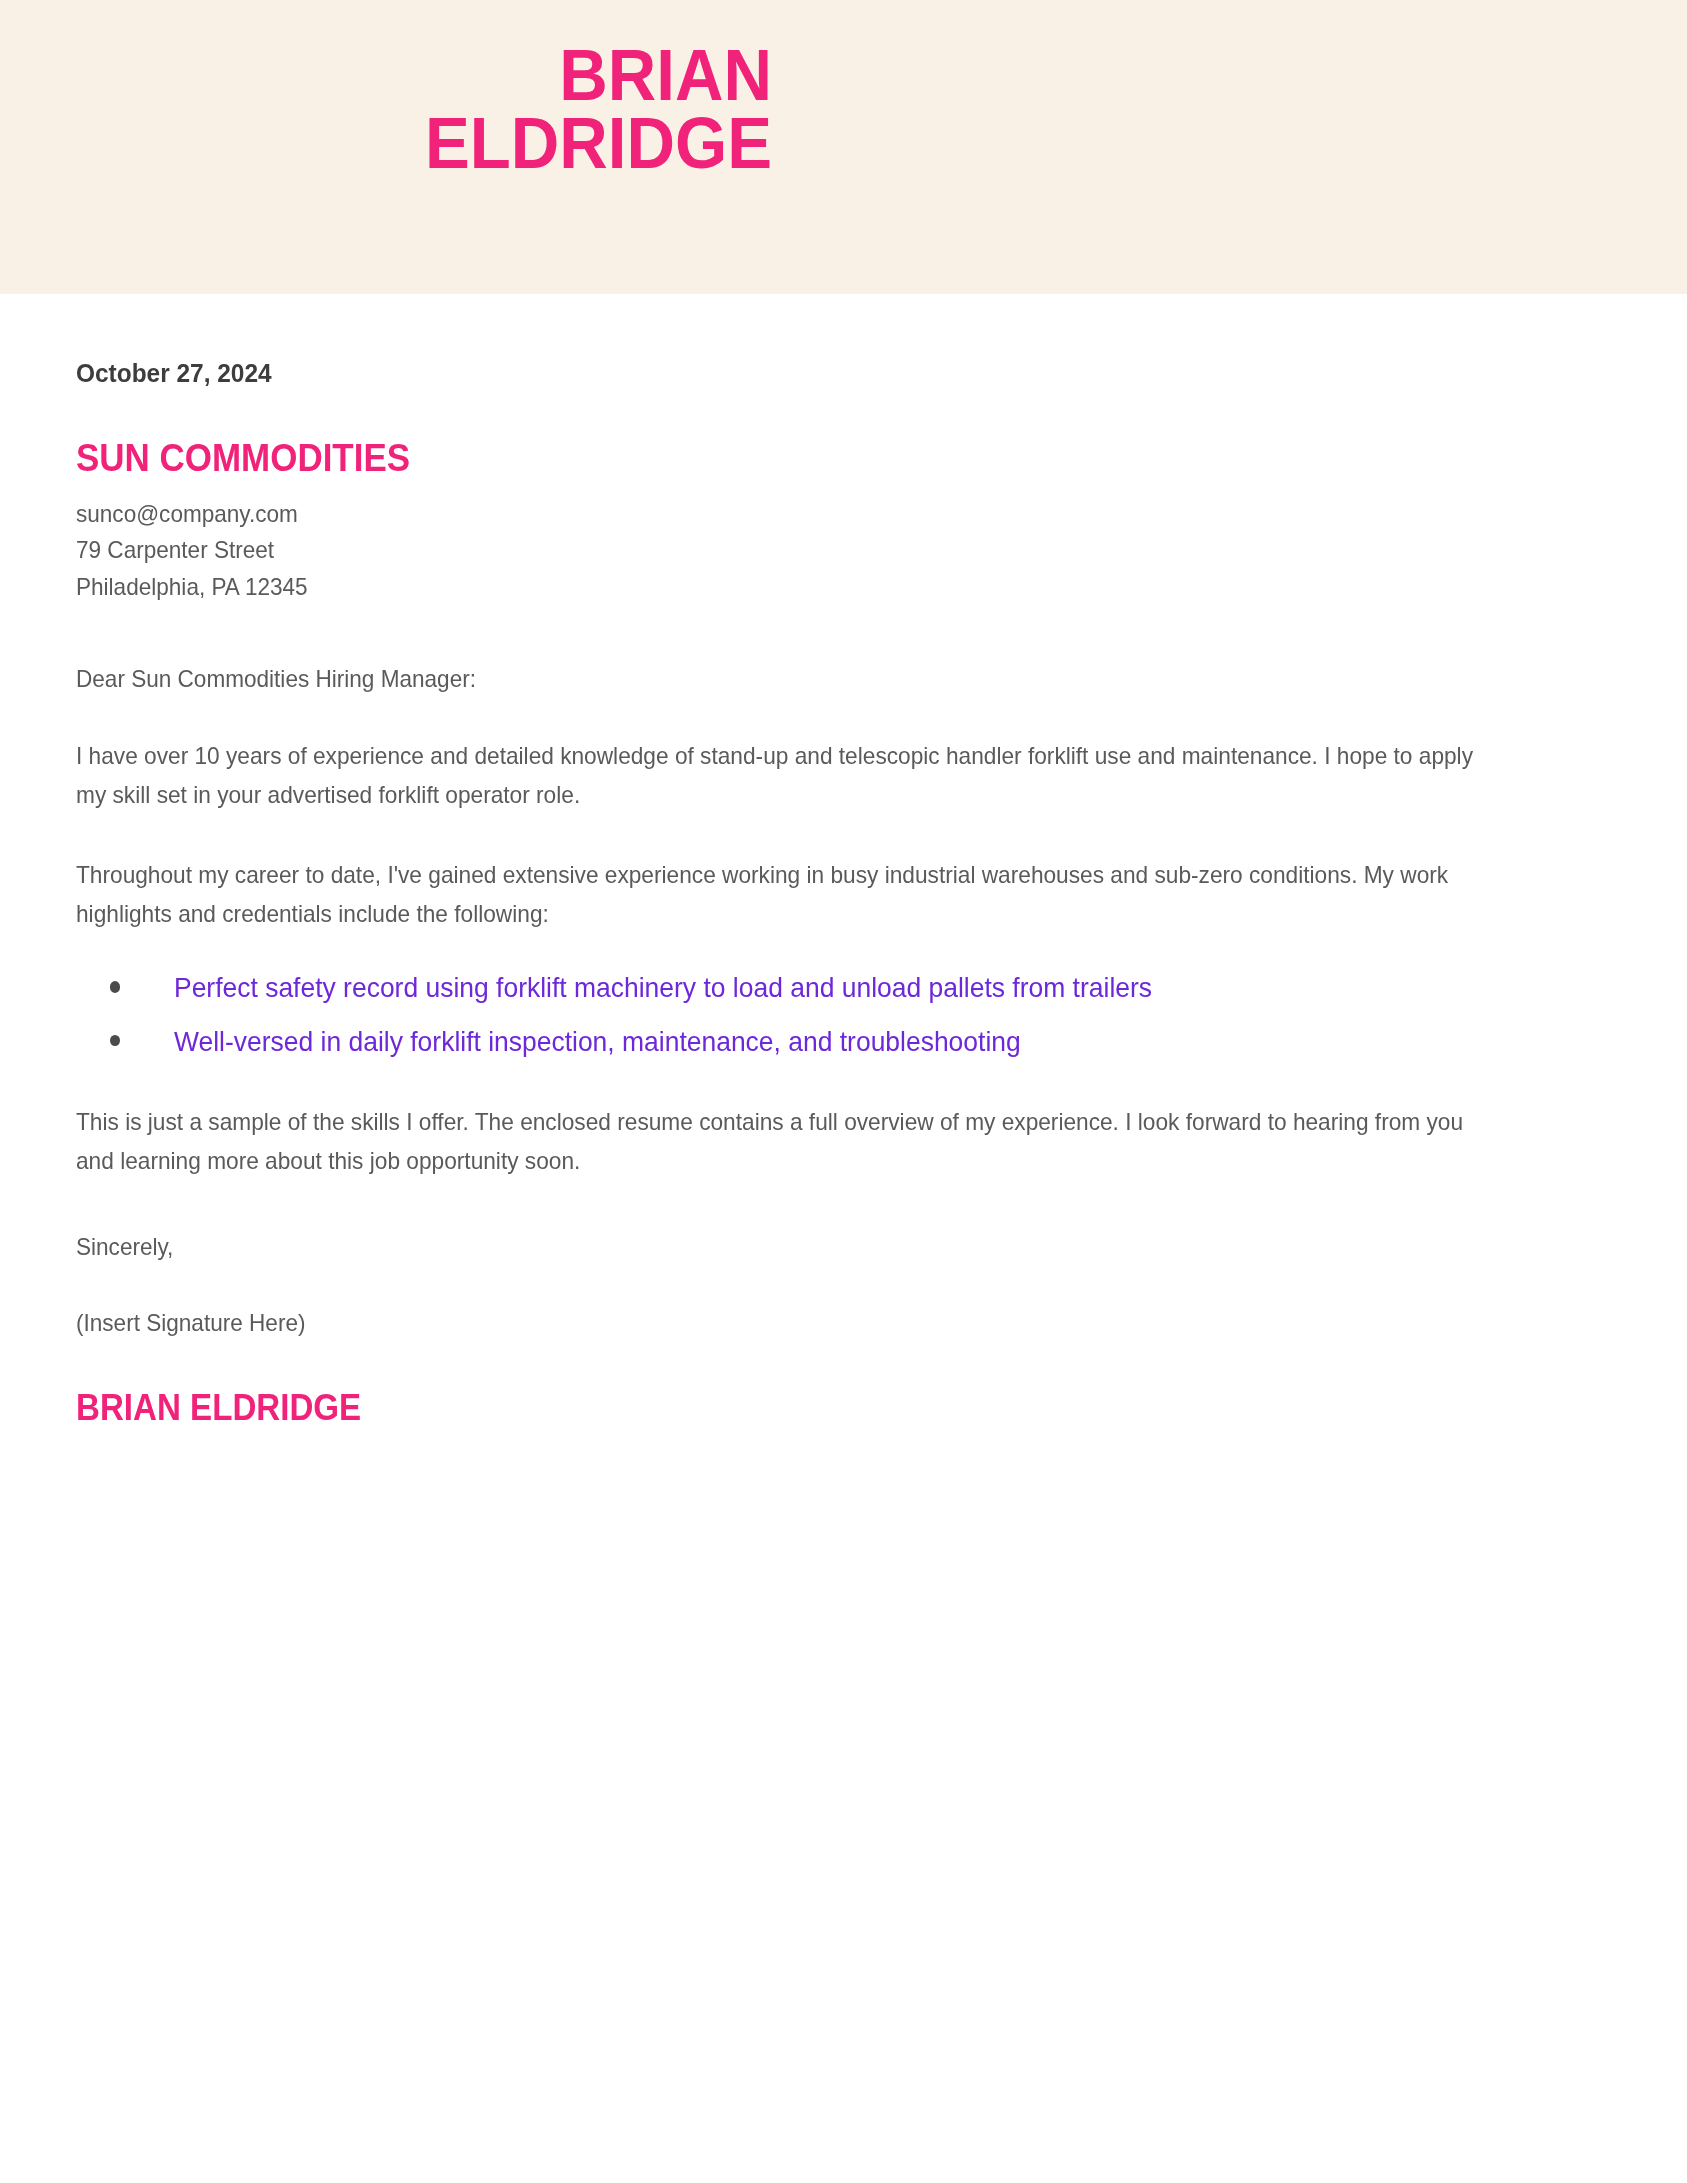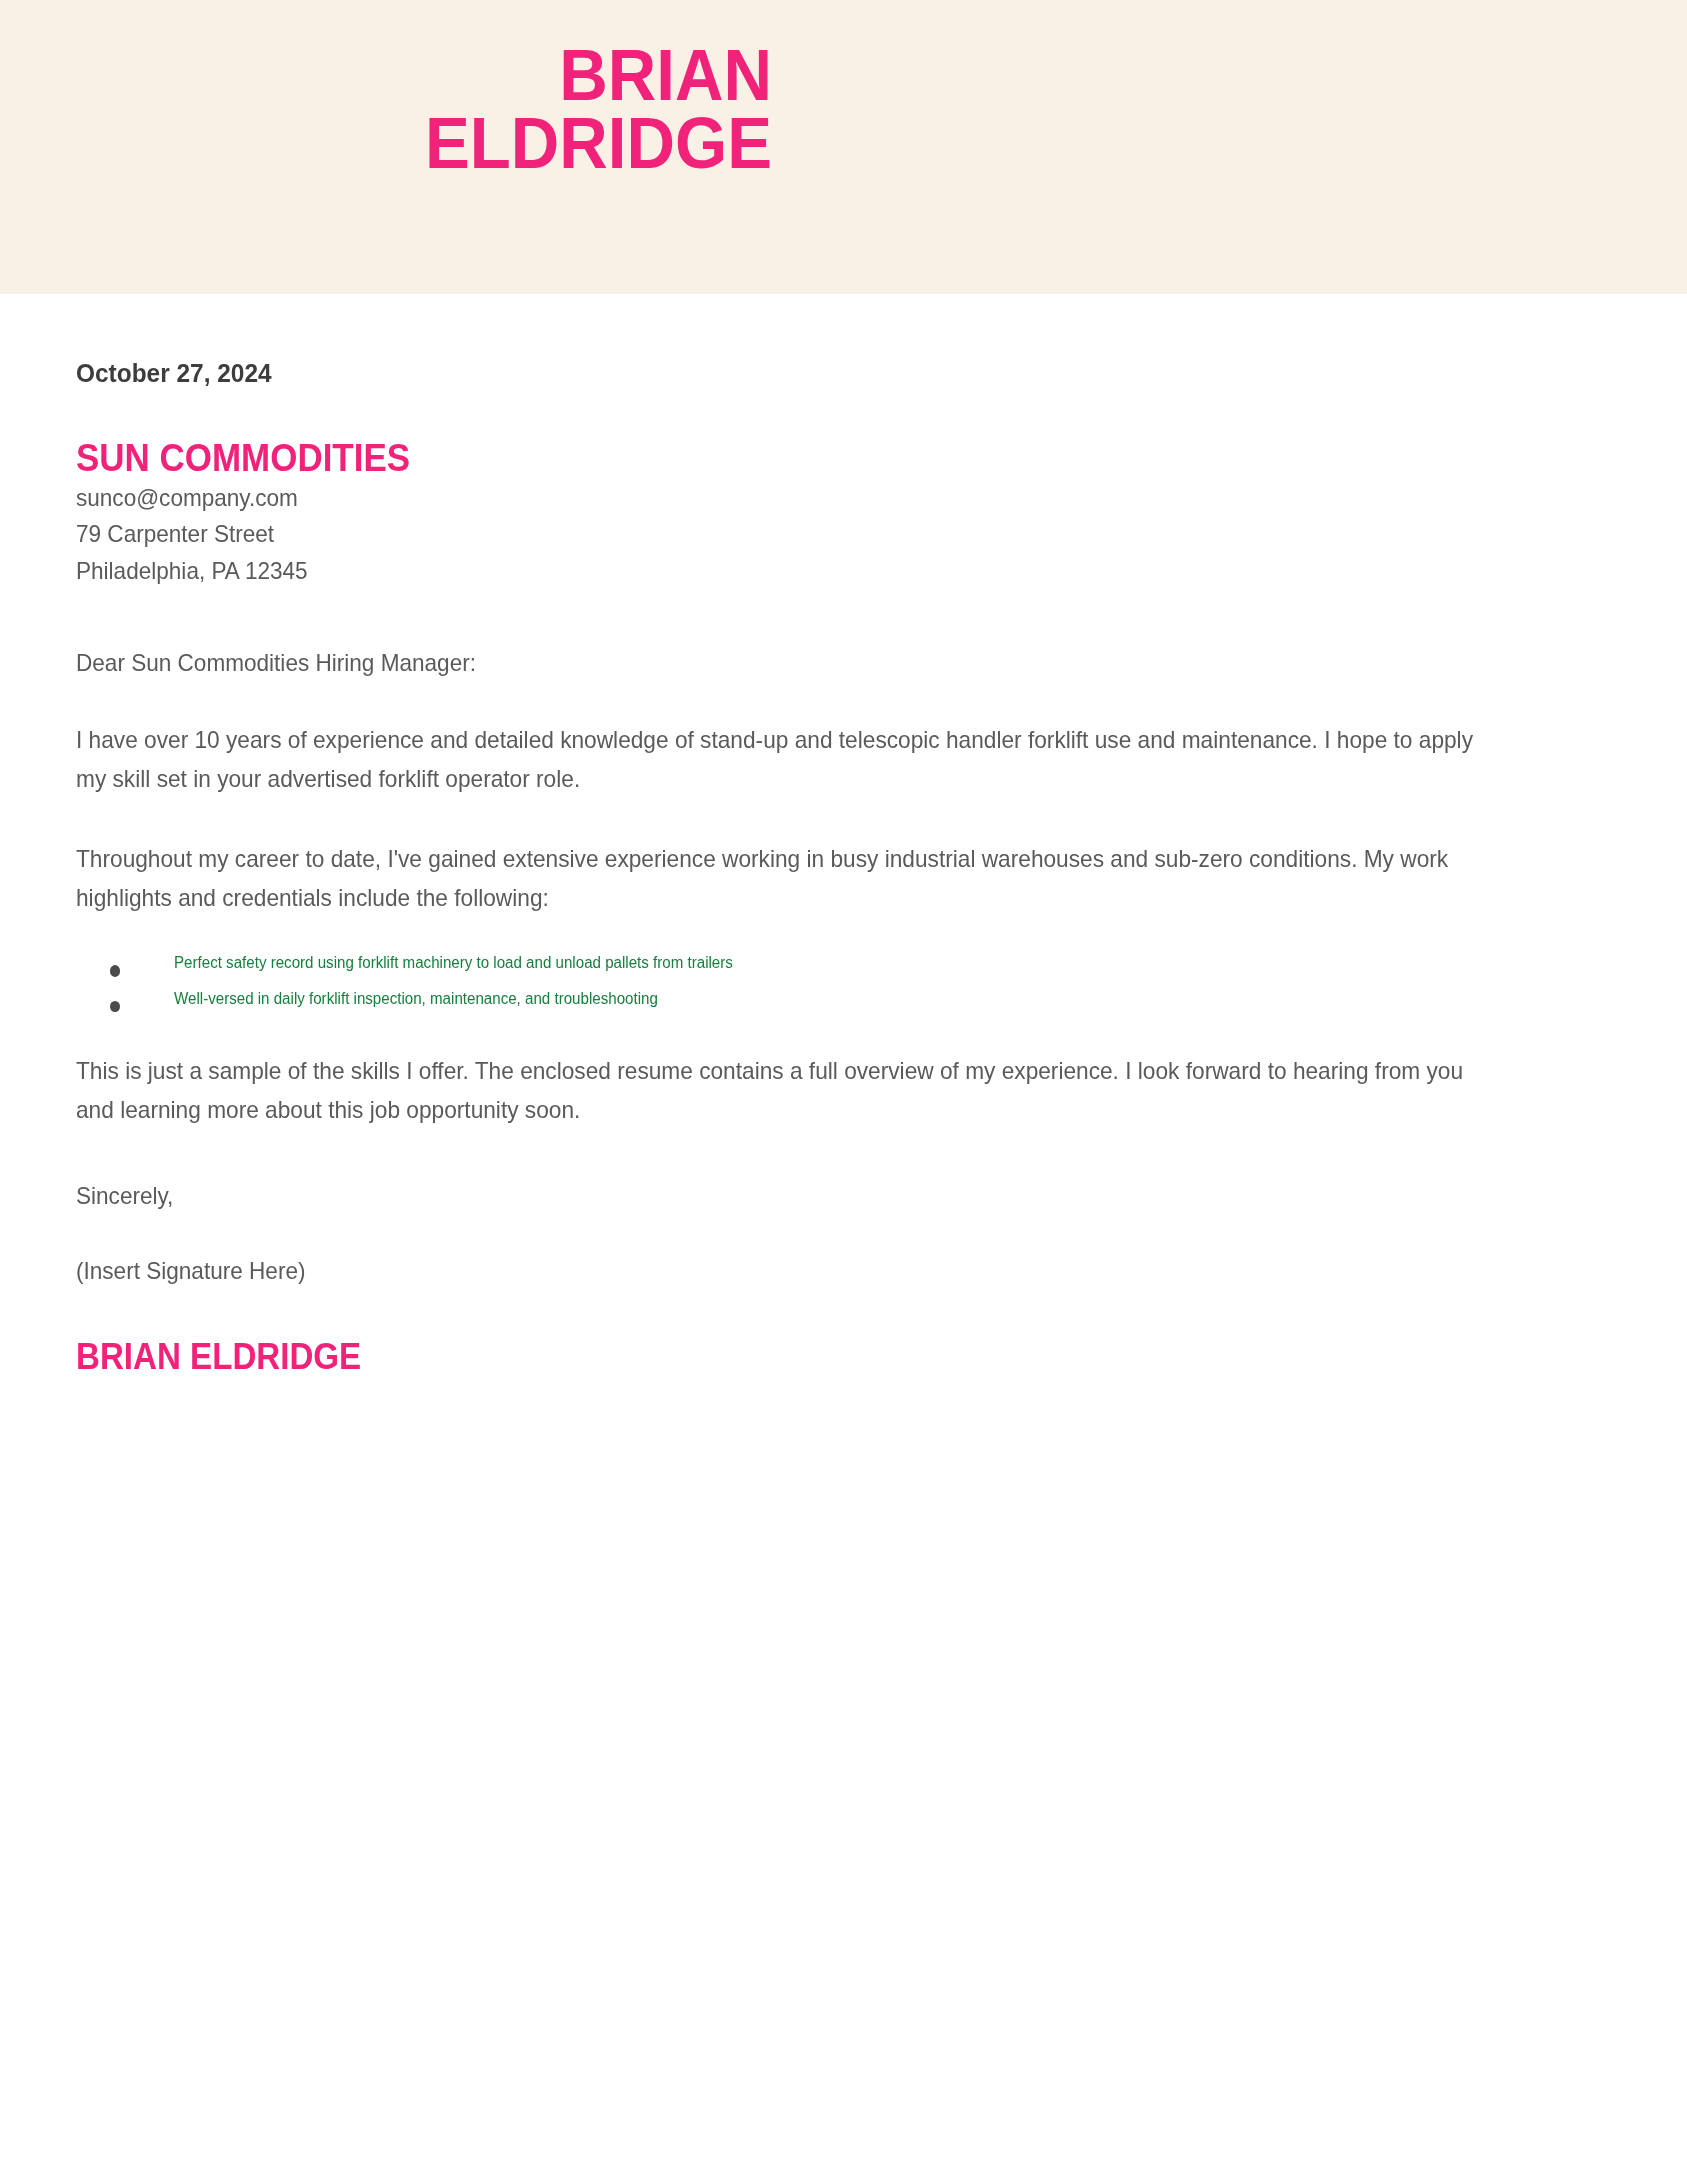--- a/index.html
+++ b/index.html
@@ -105,20 +105,21 @@
     font-family: "Liberation Sans Narrow", "Liberation Sans", sans-serif;
     font-weight: bold;
     font-size: 38px;
     line-height: 1.1;
     transform: scaleX(0.92);
     transform-origin: left center;
     white-space: nowrap;
   }
 
   .recipient-lines {
+    margin-top: 16px;
   }
 
   .recipient-line {
     display: block;
     color: #5a5a5a;
     font-family: "Liberation Sans Narrow", "Liberation Sans", sans-serif;
     font-size: 24px;
     line-height: 1.52;
     transform: scaleX(0.94);
     transform-origin: left center;
@@ -151,23 +152,23 @@
   .bullet-list {
     margin: 34px 0 0 0;
     padding: 0;
     list-style: none;
   }
 
   .bullet-item {
     position: relative;
     padding-left: 98px;
     margin-bottom: 12px;
-    color: #15803d;
-    font-family: "Liberation Sans Narrow", "Liberation Sans", sans-serif;
-    font-size: 16px;
+    color: #6d28d9;
+    font-family: "Liberation Sans Narrow", "Liberation Sans", sans-serif;
+    font-size: 28px;
     line-height: 1.48;
   }
 
   .bullet-text {
     display: inline-block;
     transform: scaleX(0.945);
     transform-origin: left center;
     white-space: nowrap;
   }
 

